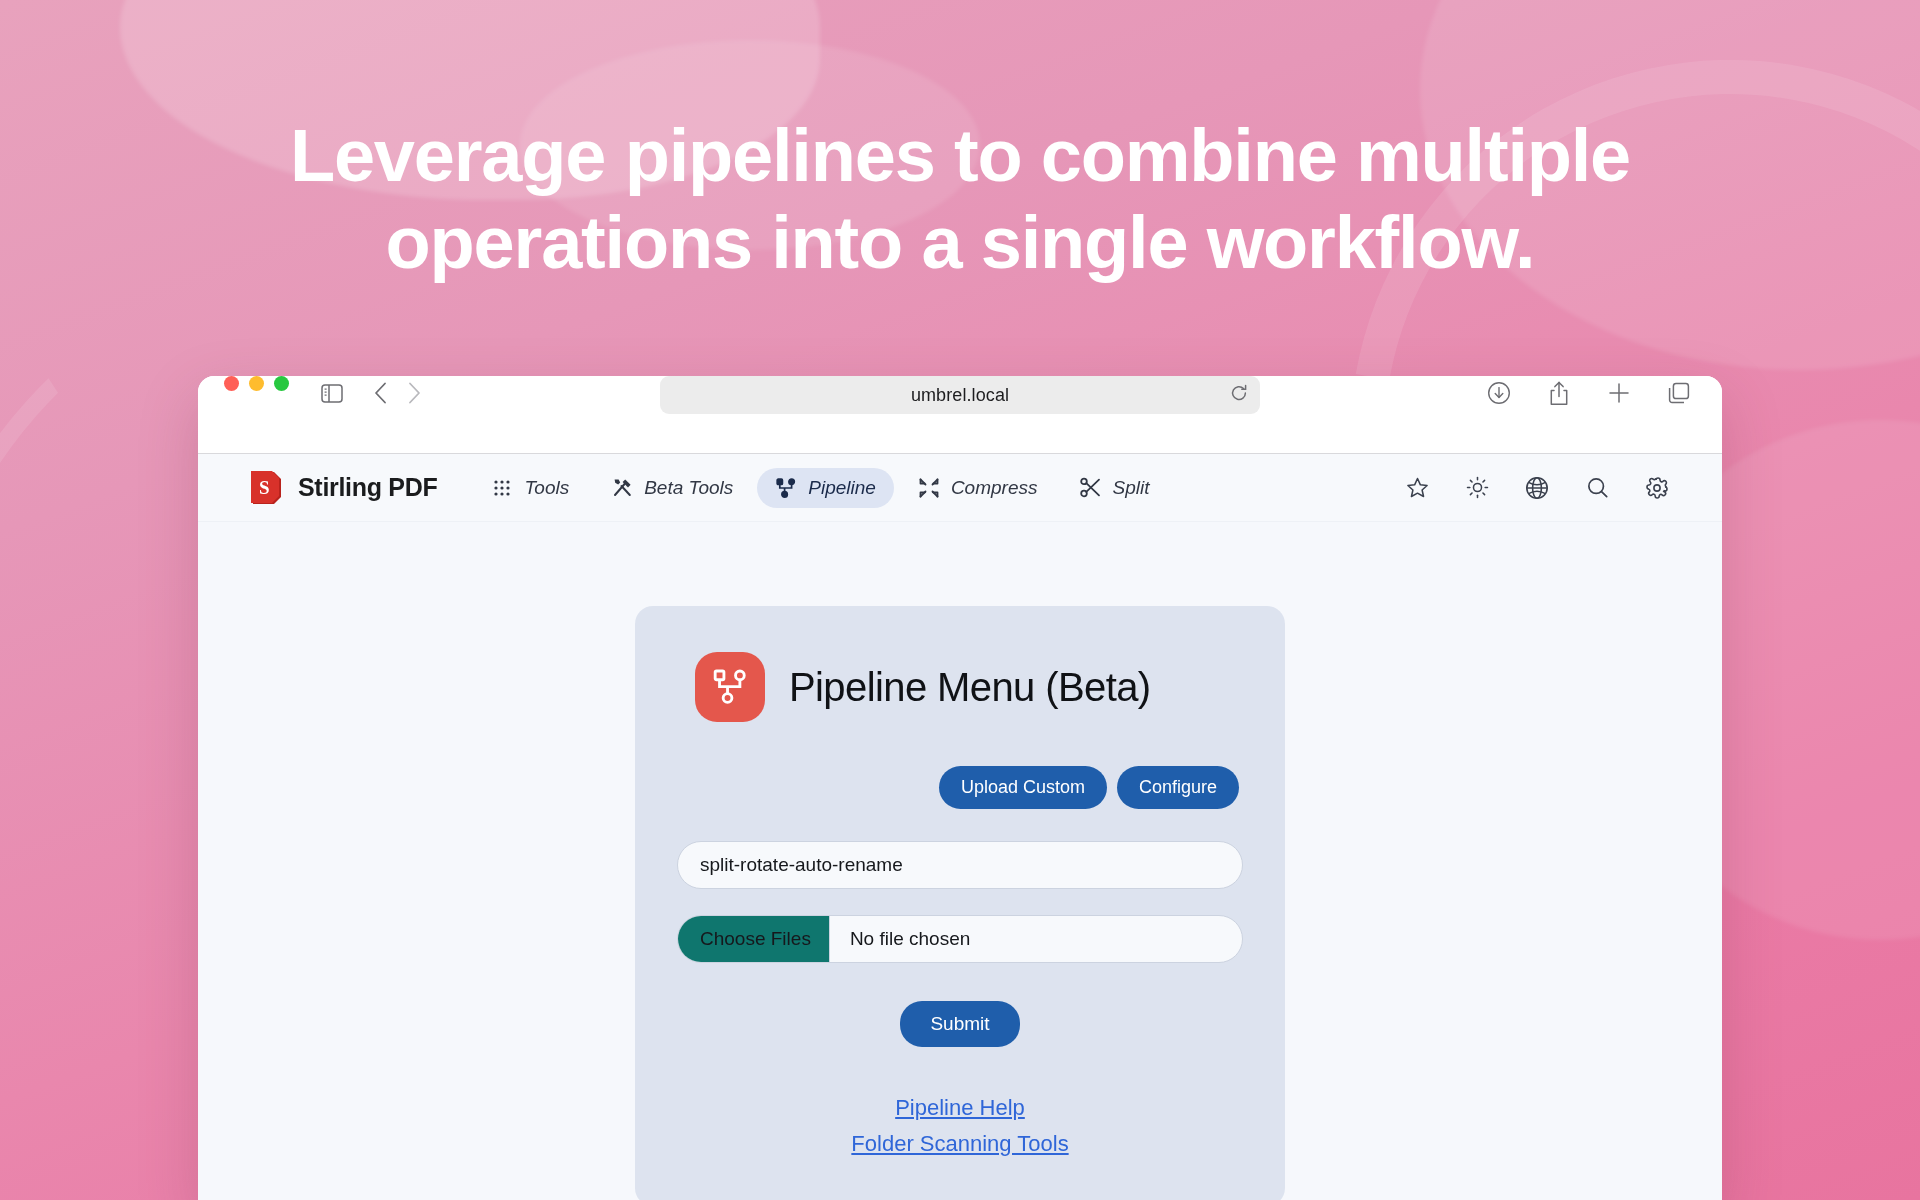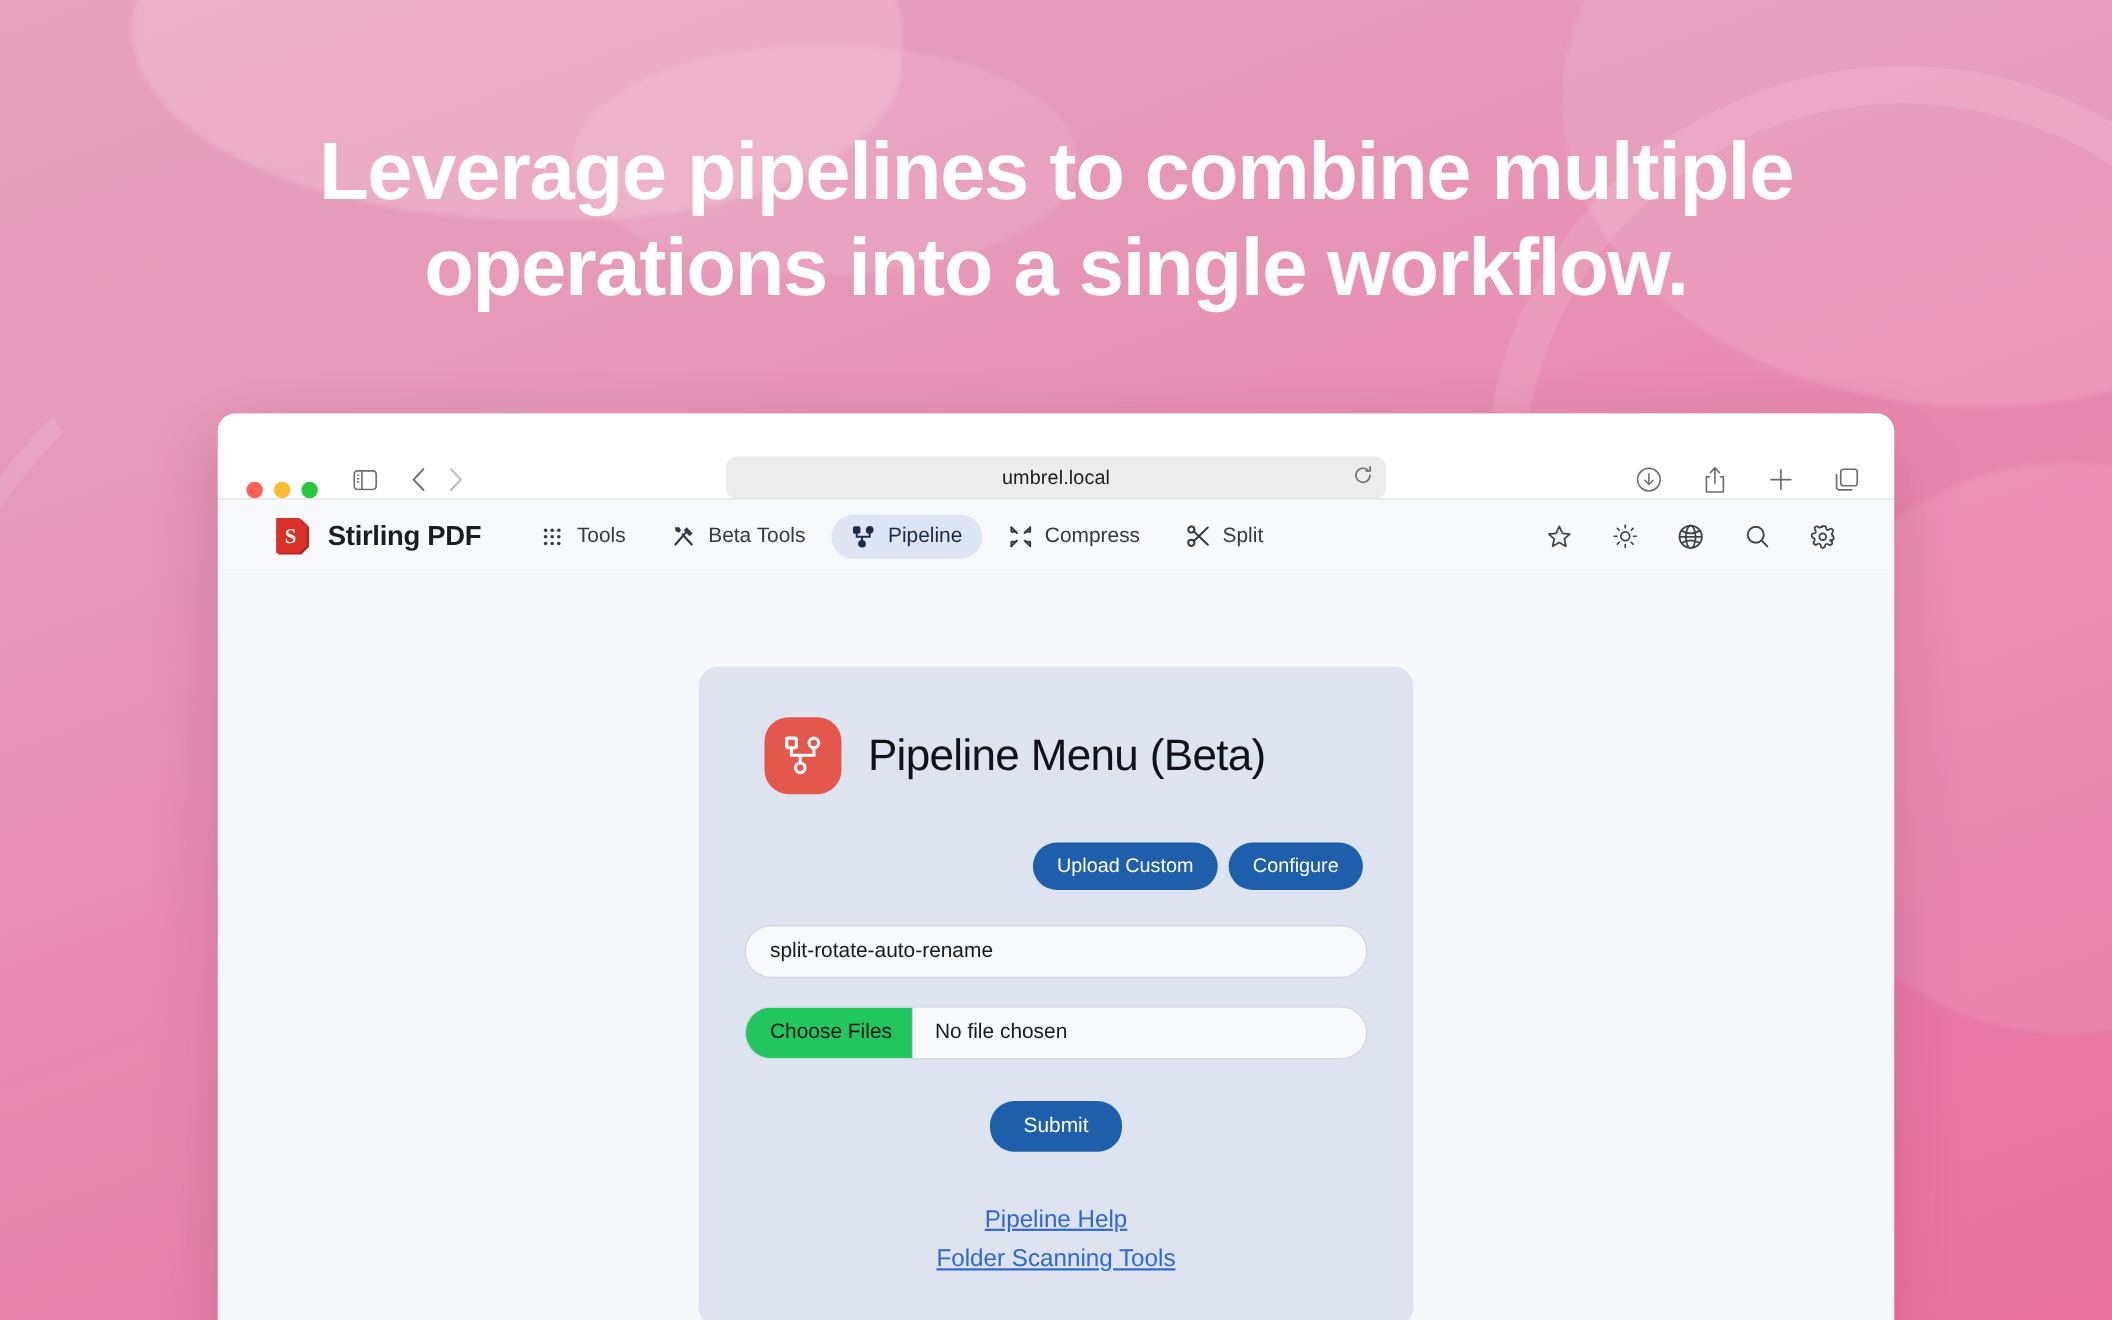--- a/index.html
+++ b/index.html
@@ -75,21 +75,21 @@
     z-index: 5;
   }
 
   
   #toolbar {
     position: relative;
     height: 78px;
     background: #ffffff;
     border-bottom: 1px solid #d9d9dc;
     display: flex;
-    align-items: flex-end;
+    align-items: flex-start;
     padding: 0 26px;
   }
   .traffic { display: flex; align-items: center; gap: 10px; margin-right: 26px; }
   .dot { width: 15px; height: 15px; border-radius: 50%; }
   .dot.red    { background: #ff5f57; }
   .dot.yellow { background: #febc2e; }
   .dot.green  { background: #28c840; }
 
   .tb-icon {
     width: 34px; height: 34px;
@@ -154,20 +154,21 @@
   .nav { display: flex; align-items: center; gap: 6px; }
   .navitem {
     display: flex;
     align-items: center;
     gap: 11px;
     padding: 9px 18px;
     border-radius: 22px;
     color: #323845;
     font-size: 19px;
     cursor: default;
+    font-style: italic;
   }
   .navitem.active {
     background: #dde4f3;
     color: #1b2b4b;
     font-weight: 500;
   }
   .navitem .ico { display: flex; align-items: center; justify-content: center; width: 22px; height: 22px; flex: none; }
 
   #header-right {
     margin-left: auto;
@@ -251,21 +252,21 @@
     padding-left: 22px;
     font-size: 19px;
     color: #16181c;
   }
   #file-field { margin-bottom: 0; }
   #file-field .choose {
     height: 100%;
     display: flex;
     align-items: center;
     padding: 0 18px 0 22px;
-    background: #22c55e;
+    background: #0f766e;
     border-right: 1px solid #ccd3e0;
     font-size: 19px;
     color: #16181c;
     cursor: pointer;
     white-space: nowrap;
   }
   #file-field .filename {
     padding-left: 20px;
     font-size: 19px;
     color: #16181c;

